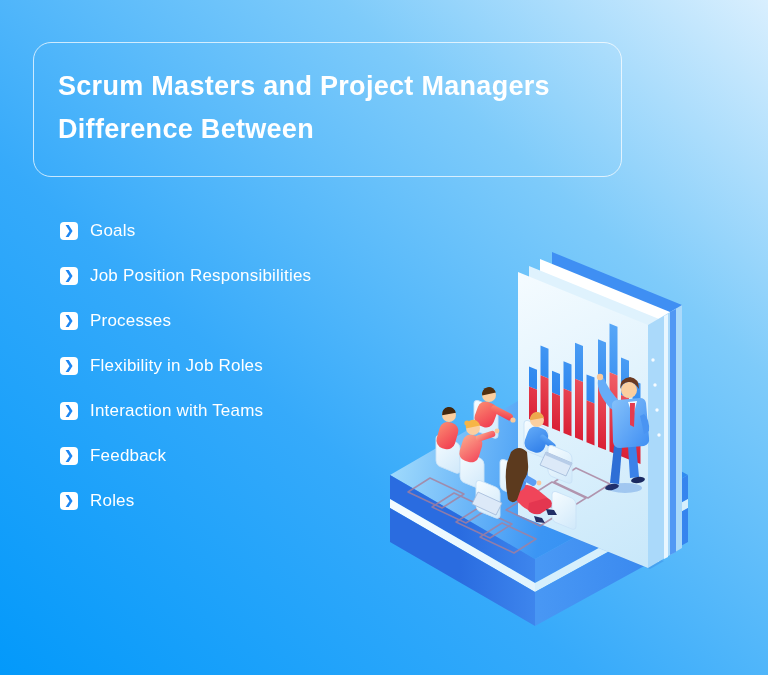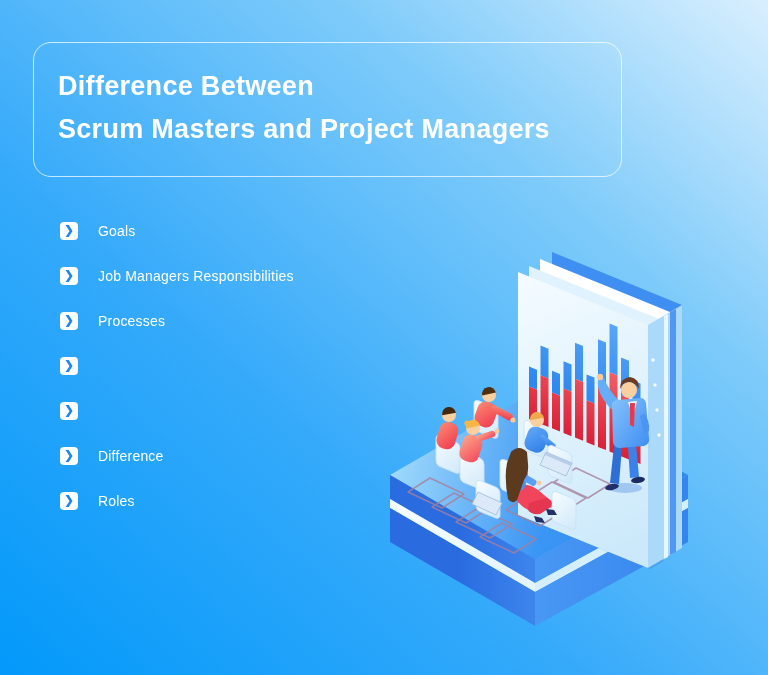--- a/index.html
+++ b/index.html
@@ -17,55 +17,57 @@
     color:#ffffff;font-size:27px;font-weight:700;line-height:43px;
     letter-spacing:.3px;white-space:nowrap;
   }
   .topic-list{position:absolute;left:60px;top:222px;}
   .topic-item{display:flex;align-items:center;height:18px;margin-bottom:27px;}
   .bullet{
     width:18px;height:18px;border-radius:4px;background:#ffffff;flex:0 0 18px;
     display:flex;align-items:center;justify-content:center;
     color:#1d86f2;font-size:11.5px;font-weight:700;line-height:1;
   }
-  .topic-label{margin-left:20px;color:#ffffff;font-size:14px;letter-spacing:.2px;white-space:nowrap;}
+  .topic-label{margin-left:12px;color:#ffffff;font-size:17px;letter-spacing:.2px;white-space:nowrap;}
   .illustration{position:absolute;left:0;top:0;width:768px;height:675px;}
 </style>
 </head>
 <body>
 
 <div class="stage">
 
   <div class="title-box">
+    <div class="title-line">Scrum Masters and Project Managers</div>
     <div class="title-line">Difference Between</div>
-    <div class="title-line">Scrum Masters and Project Managers</div>
   </div>
 
   <div class="topic-list">
     <div class="topic-item">
       <span class="bullet">❯</span>
       <span class="topic-label">Goals</span>
     </div>
     <div class="topic-item">
       <span class="bullet">❯</span>
-      <span class="topic-label">Job Managers Responsibilities</span>
+      <span class="topic-label">Job Position Responsibilities</span>
     </div>
     <div class="topic-item">
       <span class="bullet">❯</span>
       <span class="topic-label">Processes</span>
     </div>
     <div class="topic-item">
       <span class="bullet">❯</span>
-    </div>
-    <div class="topic-item">
-      <span class="bullet">❯</span>
-    </div>
-    <div class="topic-item">
-      <span class="bullet">❯</span>
-      <span class="topic-label">Difference</span>
+      <span class="topic-label">Flexibility in Job Roles</span>
+    </div>
+    <div class="topic-item">
+      <span class="bullet">❯</span>
+      <span class="topic-label">Interaction with Teams</span>
+    </div>
+    <div class="topic-item">
+      <span class="bullet">❯</span>
+      <span class="topic-label">Feedback</span>
     </div>
     <div class="topic-item">
       <span class="bullet">❯</span>
       <span class="topic-label">Roles</span>
     </div>
   </div>
 
   <svg class="illustration" viewBox="0 0 768 675">
     <defs>
       <linearGradient id="gTop" gradientUnits="userSpaceOnUse" x1="400" y1="440" x2="680" y2="500">

